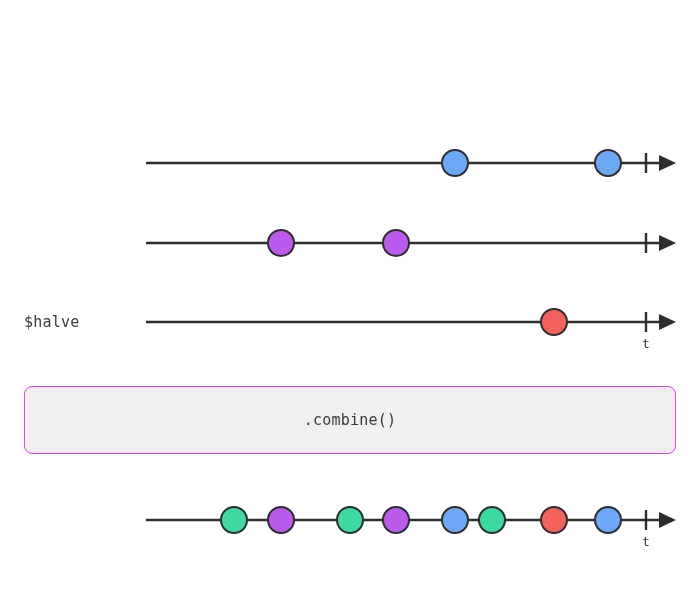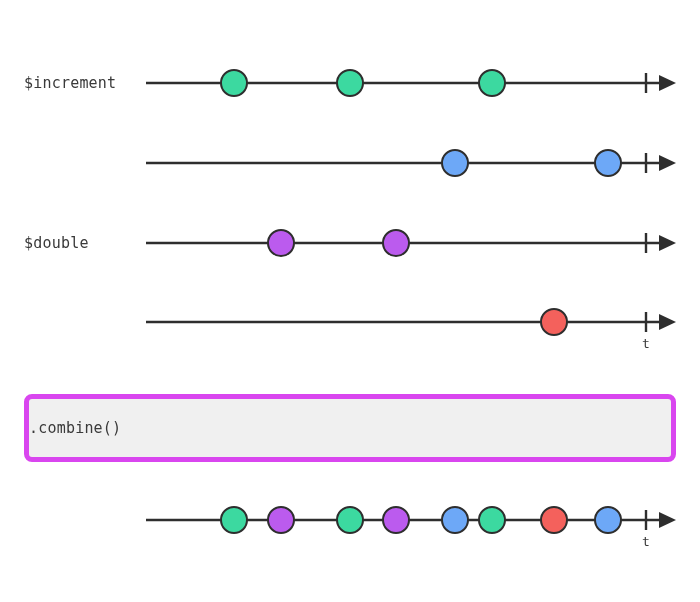--- a/index.html
+++ b/index.html
@@ -61,68 +61,56 @@
     top: 44px;
   }
   #operator-box {
     position: absolute;
     left: 24px;
     top: 386px;
     width: 652px;
     height: 68px;
     box-sizing: border-box;
     background: #f0f0f0;
-    border: 5px solid #d946ef;
+    border: 1px solid #d946ef;
     border-radius: 8px;
     display: flex;
     align-items: center;
-    justify-content: flex-start;
-    margin-top: 8px;
+    justify-content: center;
   }
   #operator-label {
     font-size: 15px;
     color: #3a3a3a;
     letter-spacing: 0.2px;
   }
 </style>
 </head>
 <body>
 
 <div id="stage">
-    <div class="timeline-row" style="top: 53px;">
-      <div class="stream-label">$increment</div>
-      <svg class="axis-svg" viewBox="0 0 700 60">
-        <line x1="146" y1="30" x2="662" y2="30" stroke="#2e2e2e" stroke-width="2.4"></line>
-        <line x1="646" y1="20" x2="646" y2="40" stroke="#2e2e2e" stroke-width="2.4"></line>
-        <path d="M 659 22 L 676 30 L 659 38 Z" fill="#2e2e2e"></path>
-      </svg>
-      <div class="marble" style="left: 220px; background: rgb(60, 217, 160); border-color: rgb(46, 46, 46);"></div>
-      <div class="marble" style="left: 336px; background: rgb(60, 217, 160); border-color: rgb(46, 46, 46);"></div>
-      <div class="marble" style="left: 478px; background: rgb(60, 217, 160); border-color: rgb(46, 46, 46);"></div>
-    </div>
     <div class="timeline-row" style="top: 133px;">
       <svg class="axis-svg" viewBox="0 0 700 60">
         <line x1="146" y1="30" x2="662" y2="30" stroke="#2e2e2e" stroke-width="2.4"></line>
         <line x1="646" y1="20" x2="646" y2="40" stroke="#2e2e2e" stroke-width="2.4"></line>
         <path d="M 659 22 L 676 30 L 659 38 Z" fill="#2e2e2e"></path>
       </svg>
       <div class="marble" style="left: 441px; background: rgb(109, 168, 247); border-color: rgb(46, 46, 46);"></div>
       <div class="marble" style="left: 594px; background: rgb(109, 168, 247); border-color: rgb(46, 46, 46);"></div>
     </div>
     <div class="timeline-row" style="top: 213px;">
-      <div class="stream-label">$double</div>
       <svg class="axis-svg" viewBox="0 0 700 60">
         <line x1="146" y1="30" x2="662" y2="30" stroke="#2e2e2e" stroke-width="2.4"></line>
         <line x1="646" y1="20" x2="646" y2="40" stroke="#2e2e2e" stroke-width="2.4"></line>
         <path d="M 659 22 L 676 30 L 659 38 Z" fill="#2e2e2e"></path>
       </svg>
       <div class="marble" style="left: 267px; background: rgb(187, 91, 238); border-color: rgb(46, 46, 46);"></div>
       <div class="marble" style="left: 382px; background: rgb(187, 91, 238); border-color: rgb(46, 46, 46);"></div>
     </div>
     <div class="timeline-row" style="top: 292px;">
+      <div class="stream-label">$halve</div>
       <svg class="axis-svg" viewBox="0 0 700 60">
         <line x1="146" y1="30" x2="662" y2="30" stroke="#2e2e2e" stroke-width="2.4"></line>
         <line x1="646" y1="20" x2="646" y2="40" stroke="#2e2e2e" stroke-width="2.4"></line>
         <path d="M 659 22 L 676 30 L 659 38 Z" fill="#2e2e2e"></path>
       </svg>
       <div class="marble" style="left: 540px; background: rgb(244, 97, 92); border-color: rgb(46, 46, 46);"></div>
       <div class="axis-tick-label" style="left: 642px;">t</div>
     </div>
     <div class="timeline-row" style="top: 490px;">
       <svg class="axis-svg" viewBox="0 0 700 60">

